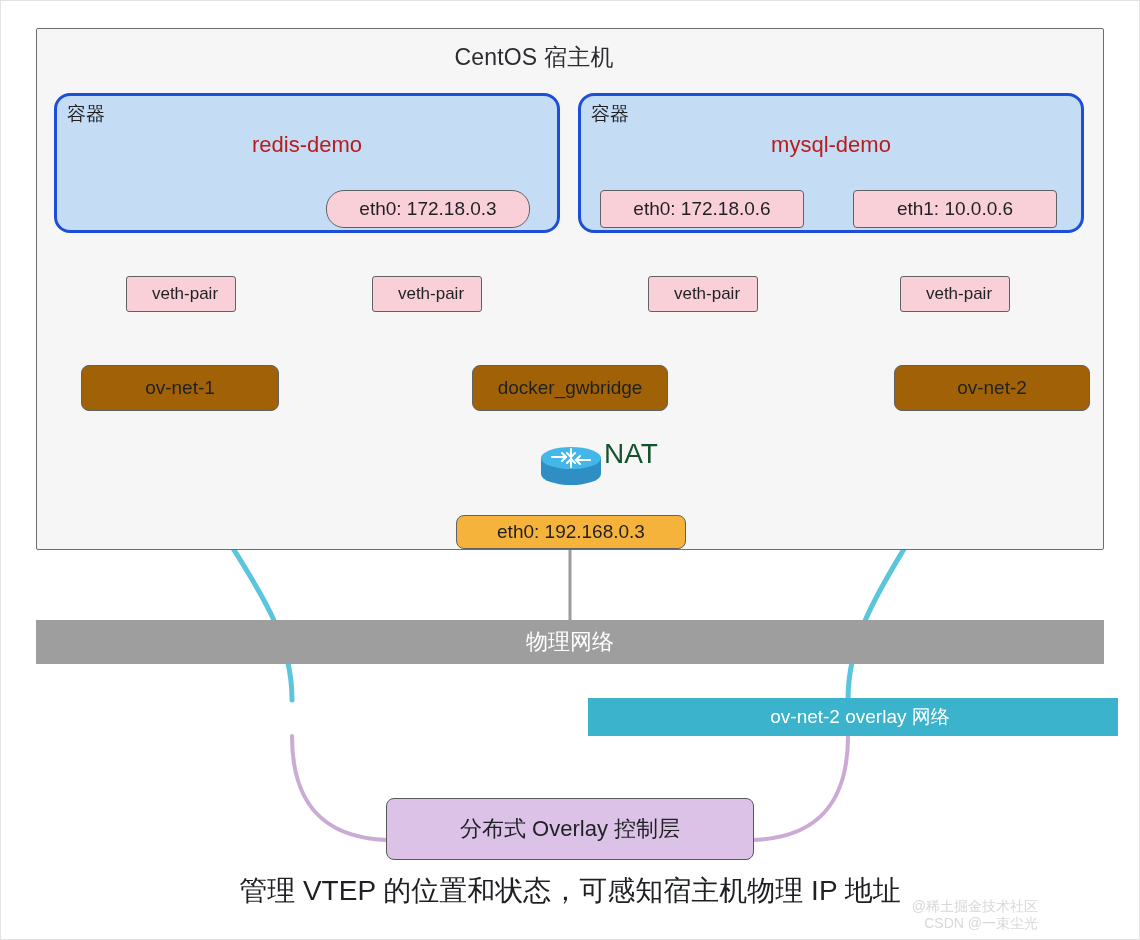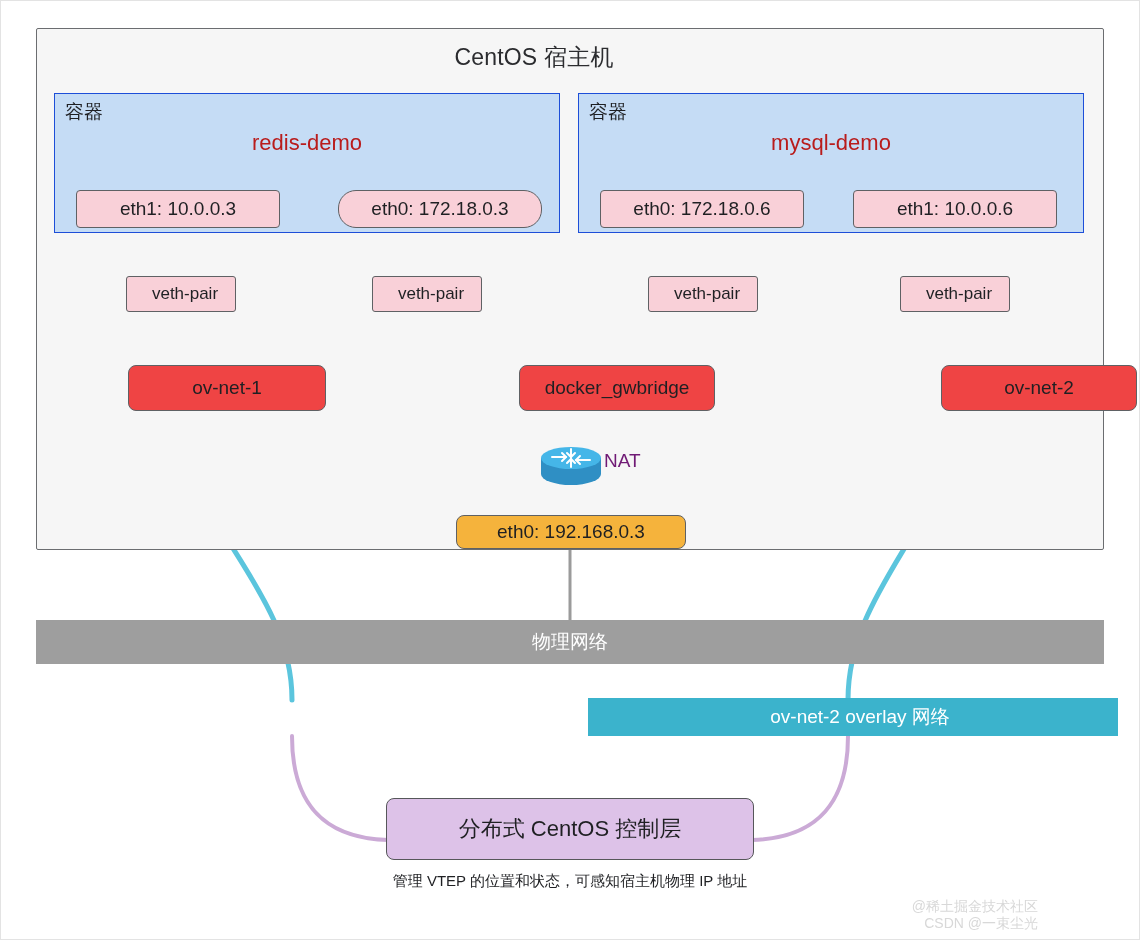--- a/index.html
+++ b/index.html
@@ -16,97 +16,97 @@
     background:#f6f6f6;border:1px solid #6b6d70;box-sizing:border-box;
     border-radius:2px;
   }
   .host-title{
     position:absolute;left:0;top:42px;width:1068px;text-align:center;
     font-size:23px;color:#2b2c2f;letter-spacing:.2px;
   }
 
   
   .container-box{
-    position:absolute;background:#c5dcf5;border:1px solid #1d4ed8;
-    border-radius:0;box-sizing:border-box;
+    position:absolute;background:#c5dcf5;border:3px solid #1d4ed8;
+    border-radius:16px;box-sizing:border-box;
   }
   .c1{left:54px;top:93px;width:506px;height:140px;}
   .c2{left:578px;top:93px;width:506px;height:140px;}
   .container-tag{
     position:absolute;left:10px;top:5px;font-size:19px;color:#1f2023;
   }
   .container-name{
     position:absolute;left:0;top:36px;width:100%;text-align:center;
     font-size:22px;color:#b91c1c;
   }
 
   
   .node{
     position:absolute;box-sizing:border-box;
     display:flex;align-items:center;justify-content:center;
     border:1px solid #5f6164;color:#1f2023;
     white-space:nowrap;
   }
   .pink{background:#f9d0d8;border-radius:3px;}
-  .green{background:#ef4444;border-radius:8px;margin-left:47px;}
+  .green{background:#a16207;border-radius:8px;}
   .orange{background:#f5b33c;border-radius:8px;}
   .purple{background:#ddc2e8;border-radius:8px;border:1px solid #56575a;}
 
   .eth{height:38px;font-size:19px;border-radius:4px;}
   .veth{height:36px;width:110px;font-size:17px;padding-left:8px;}
   .bridge{height:46px;font-size:19px;}
 
   
   #eth-r1{left:76px;top:190px;width:204px;}
-  #eth-r0{left:338px;top:190px;width:204px;border-radius:18px;}
+  #eth-r0{left:326px;top:190px;width:204px;border-radius:18px;}
   #eth-m0{left:600px;top:190px;width:204px;}
   #eth-m1{left:853px;top:190px;width:204px;}
 
   
   #veth-1{left:126px;top:276px;}
   #veth-2{left:372px;top:276px;}
   #veth-3{left:648px;top:276px;}
   #veth-4{left:900px;top:276px;}
 
   
   #ovnet1{left:81px;top:365px;width:198px;}
   #gwbridge{left:472px;top:365px;width:196px;}
   #ovnet2{left:894px;top:365px;width:196px;}
 
   
   #host-eth0{left:456px;top:515px;width:230px;height:34px;font-size:19px;}
 
   
   .nat-label{
-    position:absolute;left:604px;top:450px;font-size:19px;color:#701a75;
+    position:absolute;left:604px;top:438px;font-size:28px;color:#14532d;
   }
 
   
   .phys-bar{
     position:absolute;left:36px;top:620px;width:1068px;height:44px;
     background:#9e9e9e;display:flex;align-items:center;justify-content:center;
-    color:#ffffff;font-size:19px;
+    color:#ffffff;font-size:22px;
   }
 
   
   .ov-bar{
     position:absolute;height:38px;background:#3bb3cc;
     display:flex;align-items:center;justify-content:center;
     color:#ffffff;font-size:19px;
   }
   #ov-bar-1{left:36px;top:698px;width:512px;}
   #ov-bar-2{left:588px;top:698px;width:516px;padding-left:14px;}
 
   
   #control-box{
     left:386px;top:798px;width:368px;height:62px;font-size:22px;
   }
   .control-caption{
     position:absolute;left:0;top:872px;width:1140px;text-align:center;
-    font-size:15px;color:#1f2023;
+    font-size:28px;color:#1f2023;
   }
 
   
   .watermark{
     position:absolute;right:14px;bottom:8px;text-align:right;
     color:#d8d8d8;font-size:14px;line-height:17px;user-select:none;
   }
   .watermark div{white-space:nowrap;}
   .outer-frame{
     position:absolute;left:0;top:0;width:1140px;height:940px;
@@ -143,21 +143,20 @@
     <path d="M 848 736 C 848 800 820 838 752 840" fill="none" stroke="#cbaad6" stroke-width="4" stroke-linecap="round"></path>
   </svg>
 
   <div class="host"></div>
   <div class="host-title">CentOS 宿主机</div>
 
   <div class="container-box c1">
     <span class="container-tag">容器</span>
     <span class="container-name">redis-demo</span>
   </div>
-  <div class="node pink eth" id="eth-r1">eth1: 10.0.0.3</div>
   <div class="node pink eth" id="eth-r0">eth0: 172.18.0.3</div>
 
   <div class="container-box c2">
     <span class="container-tag">容器</span>
     <span class="container-name">mysql-demo</span>
   </div>
   <div class="node pink eth" id="eth-m0">eth0: 172.18.0.6</div>
   <div class="node pink eth" id="eth-m1">eth1: 10.0.0.6</div>
 
   <div class="node pink veth" id="veth-1">veth-pair</div>
@@ -185,21 +184,21 @@
     </g>
   </svg>
   <div class="nat-label">NAT</div>
 
   <div class="node orange" id="host-eth0">eth0: 192.168.0.3</div>
 
   <div class="phys-bar">物理网络</div>
 
   <div class="ov-bar" id="ov-bar-2">ov-net-2 overlay 网络</div>
 
-  <div class="node purple" id="control-box">分布式 CentOS 控制层</div>
+  <div class="node purple" id="control-box">分布式 Overlay 控制层</div>
   <div class="control-caption">管理 VTEP 的位置和状态，可感知宿主机物理 IP 地址</div>
 
   <div class="watermark">
     <div>@稀土掘金技术社区</div>
     <div>CSDN @一束尘光</div>
   </div>
 
   <div class="outer-frame"></div>
 </div>
 

